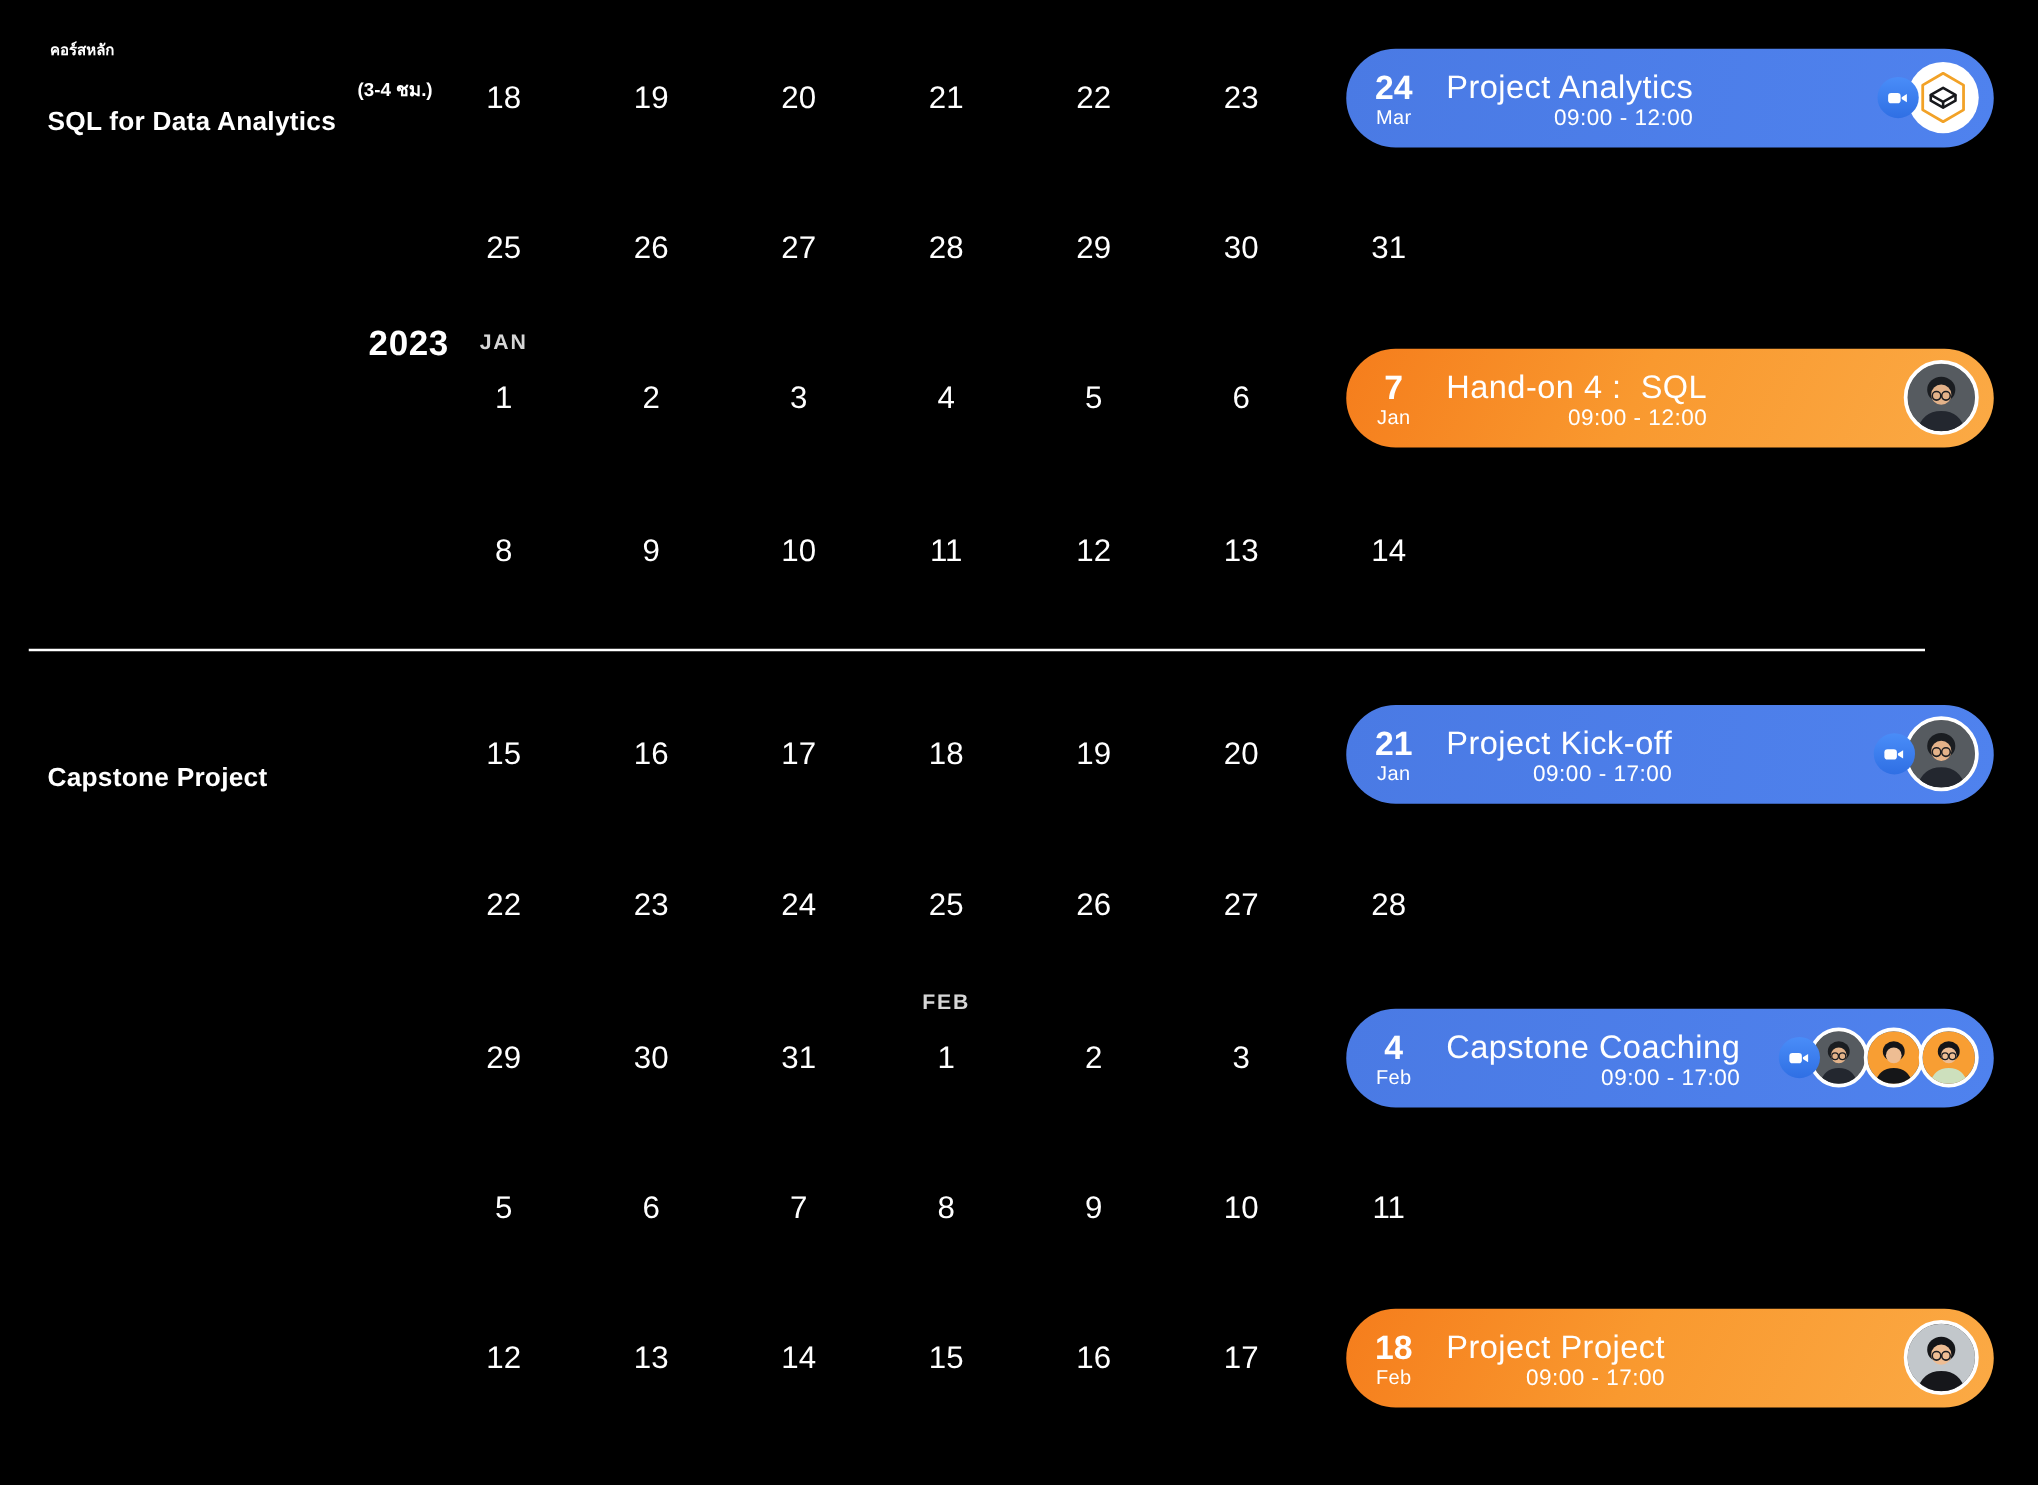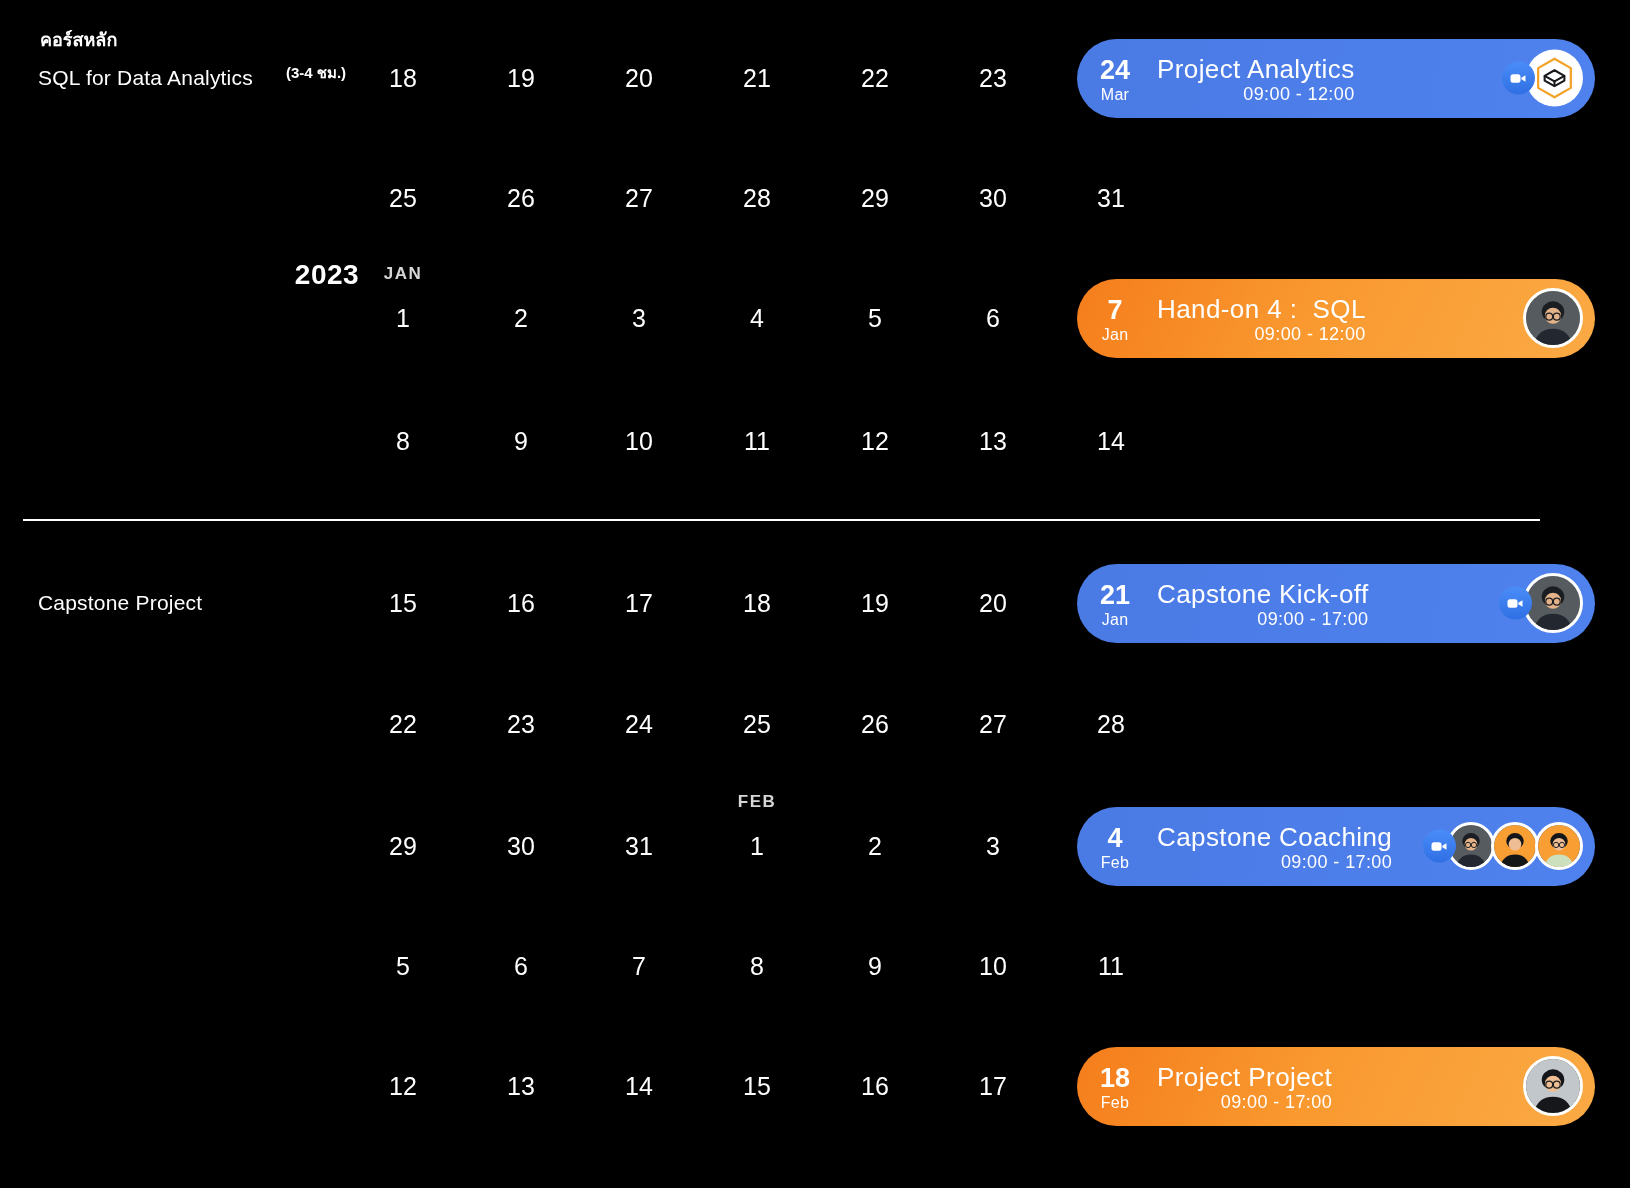--- a/index.html
+++ b/index.html
@@ -1,20 +1,20 @@
 <!DOCTYPE html>
 <html><head>
 <meta charset="utf-8">
 <style>
   html,body{margin:0;padding:0;background:#000;}
   #canvas{position:relative;width:1630px;height:1188px;background:#000;overflow:hidden;
           font-family:"Liberation Sans",sans-serif;color:#fff;}
 
-  .kicker{position:absolute;left:40px;top:29px;font-size:18px;font-weight:700;line-height:22px;}
-  .course-title{position:absolute;left:38px;font-size:21px;font-weight:400;line-height:28px;letter-spacing:.2px;}
+  .kicker{position:absolute;left:40px;top:29px;font-size:12px;font-weight:700;line-height:22px;}
+  .course-title{position:absolute;left:38px;font-size:21px;font-weight:700;line-height:28px;letter-spacing:.2px;margin-top:20px;}
   #course1-title{top:64px;}
   #course2-title{top:589px;}
   .course-note{position:absolute;left:286px;top:62px;font-size:15px;font-weight:600;line-height:22px;}
 
   .year-label{position:absolute;left:267px;top:259px;width:120px;height:32px;line-height:32px;
               text-align:center;font-size:28px;font-weight:800;letter-spacing:.5px;}
   .month-label{position:absolute;width:114px;height:22px;line-height:22px;text-align:center;
                font-size:17px;font-weight:700;letter-spacing:1.5px;color:#d6d6d6;}
   .date-cell{position:absolute;width:114px;height:34px;line-height:34px;text-align:center;
              font-size:25px;font-weight:500;color:#fff;}
@@ -164,21 +164,21 @@
             <path d="M8 62 Q12 42 30 42 Q48 42 52 62 Z" fill="#23272f"></path>
           </svg>
         </div>
       </div>
       <div class="pill blue" style="top: 563.5px;">
         <div class="pill-day">
           <div class="pill-day-num">21</div>
           <div class="pill-day-mon">Jan</div>
         </div>
         <div class="pill-main">
-          <div class="pill-title">Capstone Kick-off</div>
+          <div class="pill-title">Project Kick-off</div>
           <div class="pill-time">09:00 - 17:00</div>
         </div>
         <div class="pill-icon avatar lg" style="right: 12px; z-index: 10;">
           <svg viewBox="0 0 60 60">
             <circle cx="30" cy="30" r="30" fill="#565b60"></circle>
             <ellipse cx="30" cy="23" rx="12.5" ry="11.5" fill="#1a1d21"></ellipse>
             <circle cx="30" cy="27.5" r="9" fill="#e3b289"></circle>
             <g stroke="#1c1e22" stroke-width="1.4" fill="none">
               <circle cx="25.8" cy="28.5" r="3.8"></circle>
               <circle cx="34.2" cy="28.5" r="3.8"></circle>

